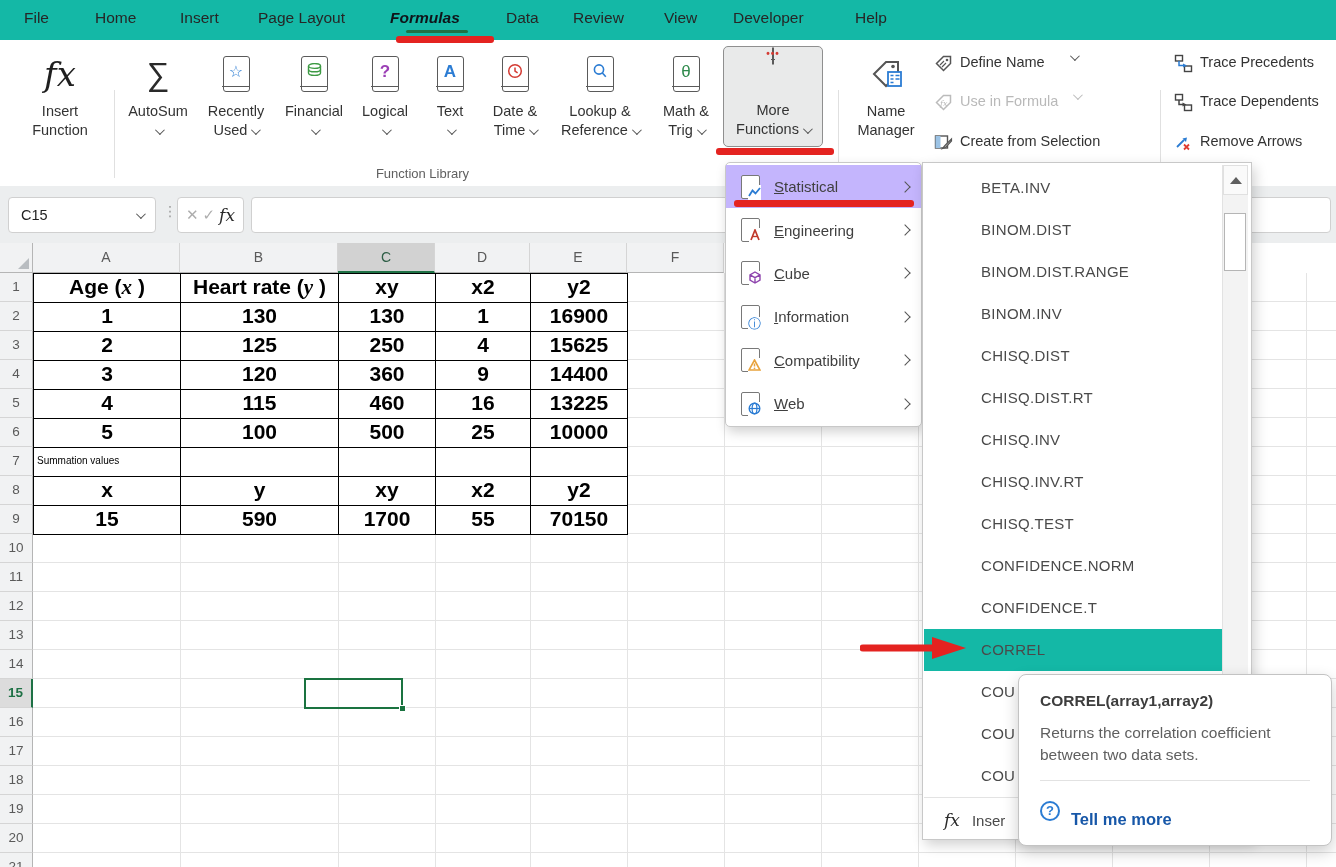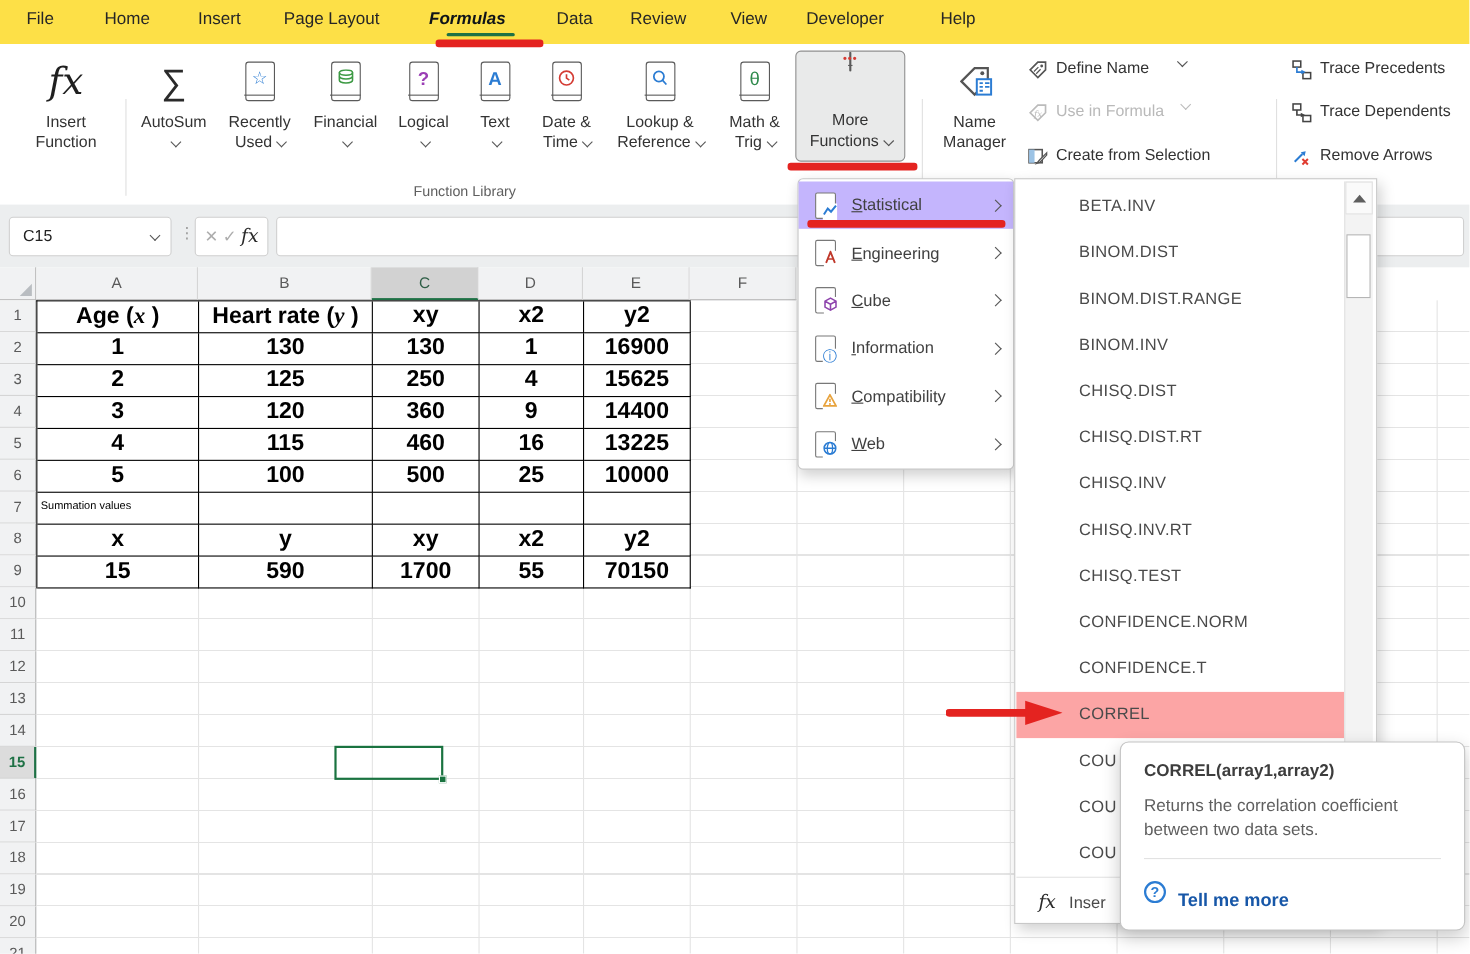--- a/index.html
+++ b/index.html
@@ -1,20 +1,20 @@
 <!DOCTYPE html>
 <html><head>
 <meta charset="utf-8">
 <style>
   * { margin:0; padding:0; box-sizing:border-box; }
   body { font-family:"Liberation Sans", sans-serif; background:#fff; }
   .screen { position:relative; width:1336px; height:867px; overflow:hidden; background:#fff; }
 
   
-  .menubar { position:absolute; left:0; top:0; width:1336px; height:40px; background:#fde047; }
+  .menubar { position:absolute; left:0; top:0; width:1336px; height:40px; background:#14b8a6; }
   .mtab { position:absolute; top:9px; font-size:15.5px; color:#262626; cursor:default; }
   .mtab.active { font-weight:700; color:#0f1419;font-style:italic; }
   .green-underline { position:absolute; left:406px; top:30px; width:62px; height:3px; background:#1e7145; border-radius:2px; }
   .red-underline-formulas { position:absolute; left:396px; top:36px; width:98px; height:7px; background:#e42320; border-radius:3px; z-index:60; }
 
   
   .ribbon { position:absolute; left:0; top:40px; width:1336px; height:146px; background:#fff; }
   .rbtn { position:absolute; top:6px; text-align:center; color:#333; font-size:14.5px; line-height:19px; }
   .rbtn .big-icon-zone { height:56px; display:flex; align-items:center; justify-content:center; }
   .fx-glyph { font-family:"DejaVu Serif", serif; font-style:italic; font-size:34px; color:#1f1f1f; }
@@ -70,21 +70,21 @@
   .dditem { height:43.4px; display:flex; align-items:center; padding:0 12px 0 15px; color:#404040; font-size:15px; }
   .dditem.hover { background:#c4b5fd; }
   .dditem .label { flex:1; margin-left:14px; }
   .dditem .label::first-letter { text-decoration:underline; }
   .pageicon { position:relative; width:19px; height:24px; border:1.5px solid #787878; border-radius:2px; background:#fff; }
   .pageicon .pg { position:absolute; right:-2px; bottom:-2px; background:#fff; line-height:1; }
 
   
   .submenu { position:absolute; left:922px; top:162px; width:330px; height:678px; background:#fff; border:1px solid #c8c8c8; box-shadow:3px 5px 12px rgba(0,0,0,.18); z-index:31; }
   .subitem { position:absolute; left:1px; width:298px; height:42px; line-height:42px; padding-left:57px; font-size:15px; color:#4a4a4a; letter-spacing:.3px; }
-  .subitem.highlight { background:#fca5a5; }
+  .subitem.highlight { background:#14b8a6; }
   .subdivider { position:absolute; left:1px; top:634px; width:298px; border-top:1px solid #e3e3e3; }
   .subfooter { position:absolute; left:1px; top:636px; width:298px; height:42px; display:flex; align-items:center; padding-left:20px; gap:12px; color:#4a4a4a; font-size:15px; }
   .sb { position:absolute; right:3px; top:2px; bottom:2px; width:26px; background:#f3f3f3; border-left:1px solid #e2e2e2; }
   .sb-up { position:absolute; left:0; top:0; width:100%; height:30px; background:#fafafa; border:1px solid #e0e0e0; display:flex; align-items:center; justify-content:center; }
   .sb-up::after { content:""; border-left:6px solid transparent; border-right:6px solid transparent; border-bottom:7px solid #5f5f5f; }
   .sb-thumb { position:absolute; left:1px; top:48px; width:22px; height:58px; background:#fff; border:1px solid #b5b5b5; }
 
   
   .tooltip { position:absolute; left:1018px; top:674px; width:314px; height:172px; background:#fff; border:1px solid #c3c3c3; border-radius:8px; box-shadow:0 6px 16px rgba(0,0,0,.2); z-index:40; padding:17px 21px 0 21px; }
   .tt-title { font-size:15.5px; font-weight:700; color:#3d3d3d; }

